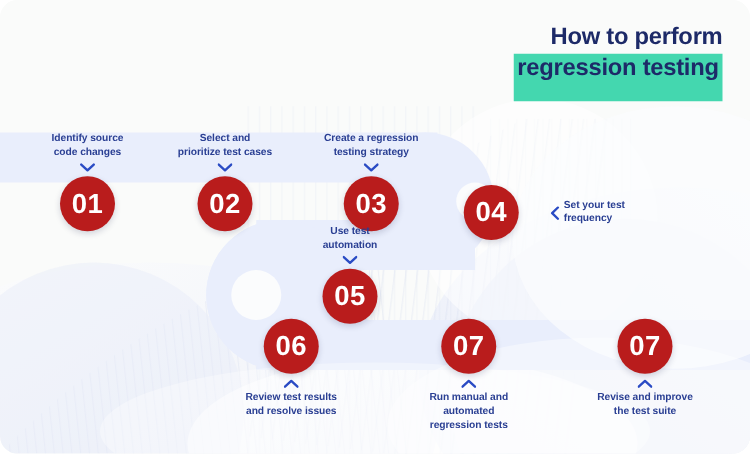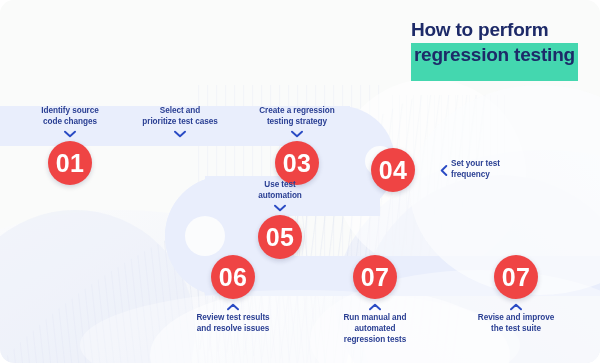--- a/index.html
+++ b/index.html
@@ -33,21 +33,21 @@
     top: 0;
     width: 600px;
     height: 269px;
   }
 
   
   .title-block {
     position: absolute;
     right: 22px;
     top: 18px;
-    text-align: left;
+    text-align: right;
     line-height: 1.22;
   }
   .title-line {
     display: block;
     font-size: 19px;
     font-weight: bold;
     color: #1d2a68;
     letter-spacing: -0.2px;
     white-space: nowrap;
   }
@@ -62,23 +62,23 @@
   .step {
     position: absolute;
     width: 130px;
     margin-left: -65px;
     text-align: center;
   }
   .circle {
     width: 44px;
     height: 44px;
     border-radius: 50%;
-    background: #ef4444;
+    background: #b91c1c;
     color: #ffffff;
-    font-size: 25px;
+    font-size: 22px;
     font-weight: bold;
     line-height: 44px;
     text-align: center;
     margin: 0 auto;
     letter-spacing: 0.3px;
     box-shadow: 0 2px 5px rgba(20,30,70,0.18);
   }
   .step-label {
     font-size: 8.2px;
     font-weight: bold;
@@ -221,20 +221,21 @@
         <div class="circle">01</div>
       </div>
       <div class="step above" style="left: 180px; top: 106px;">
         <div class="step-label">Select and
 prioritize test cases</div>
         <span class="chev">
           <svg width="12" height="8" viewBox="0 0 12 8">
             <path d="M1 1.7 L6 6.3 L11 1.7" fill="none" stroke="#2a4bc4" stroke-width="1.9" stroke-linecap="round" stroke-linejoin="round"></path>
           </svg>
         </span>
+        <div class="circle">02</div>
       </div>
       <div class="step above" style="left: 297px; top: 106px;">
         <div class="step-label">Create a regression
 testing strategy</div>
         <span class="chev">
           <svg width="12" height="8" viewBox="0 0 12 8">
             <path d="M1 1.7 L6 6.3 L11 1.7" fill="none" stroke="#2a4bc4" stroke-width="1.9" stroke-linecap="round" stroke-linejoin="round"></path>
           </svg>
         </span>
         <div class="circle">03</div>

